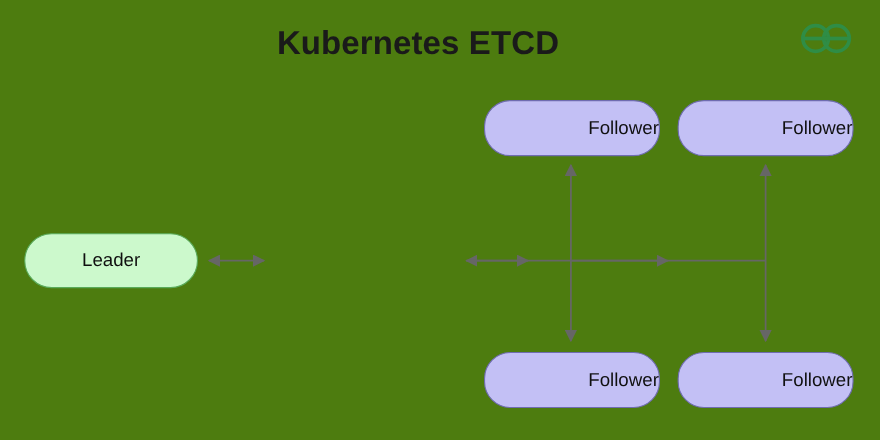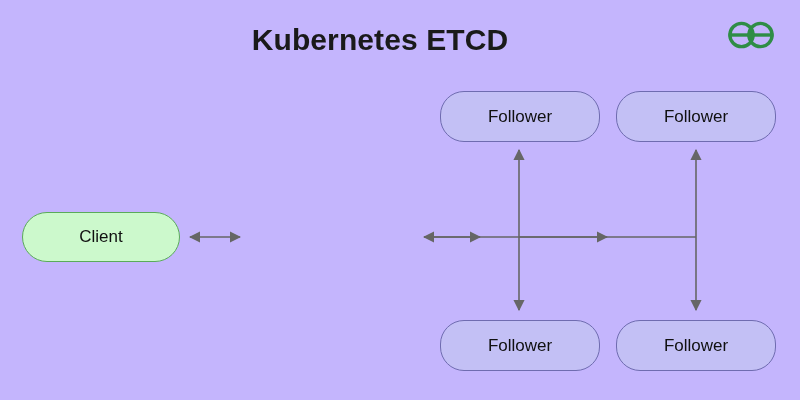--- a/index.html
+++ b/index.html
@@ -11,21 +11,21 @@
     width: 800px;
     height: 400px;
     background: #f1f1f1;
     font-family: "Liberation Sans", sans-serif;
     overflow: hidden;
   }
   #canvas {
     position: relative;
     width: 800px;
     height: 400px;
-    background: #c4b5fd;
+    background: #4d7c0f;
   }
   
   #page-title {
     position: absolute;
     left: 0;
     top: 20px;
     width: 760px;
     text-align: center;
     font-size: 30px;
     font-weight: bold;
@@ -68,20 +68,21 @@
   }
   .node-leader {
     background: #fbfbcc;
     border: 1.6px solid #b9b955;
     border-radius: 26px;
   }
   .node-follower {
     background: #c3c0f5;
     border: 1.6px solid #6f6cb0;
     border-radius: 24px;
+    justify-content: flex-end;
   }
 </style>
 </head>
 <body>
 
 <div id="canvas">
 
   <div id="page-title">Kubernetes ETCD</div>
 
   <div id="brand-logo">
@@ -122,21 +123,21 @@
     <g>
       <line x1="519" y1="310" x2="519" y2="150" stroke="#666666" stroke-width="1.6" marker-start="url(#ah-r)" marker-end="url(#ah-l)"></line>
     </g>
 
     <g>
       <line x1="696" y1="310" x2="696" y2="150" stroke="#666666" stroke-width="1.6" marker-start="url(#ah-r)" marker-end="url(#ah-l)"></line>
     </g>
   </svg>
 
   <div class="node node-client" style="left:22px; top:212px; width:158px; height:50px;">
-    <span>Client</span>
+    <span>Leader</span>
   </div>
 
 
   <div class="node node-follower" style="left:440px; top:91px; width:160px; height:51px;">
     <span>Follower</span>
   </div>
 
   <div class="node node-follower" style="left:616px; top:91px; width:160px; height:51px;">
     <span>Follower</span>
   </div>

